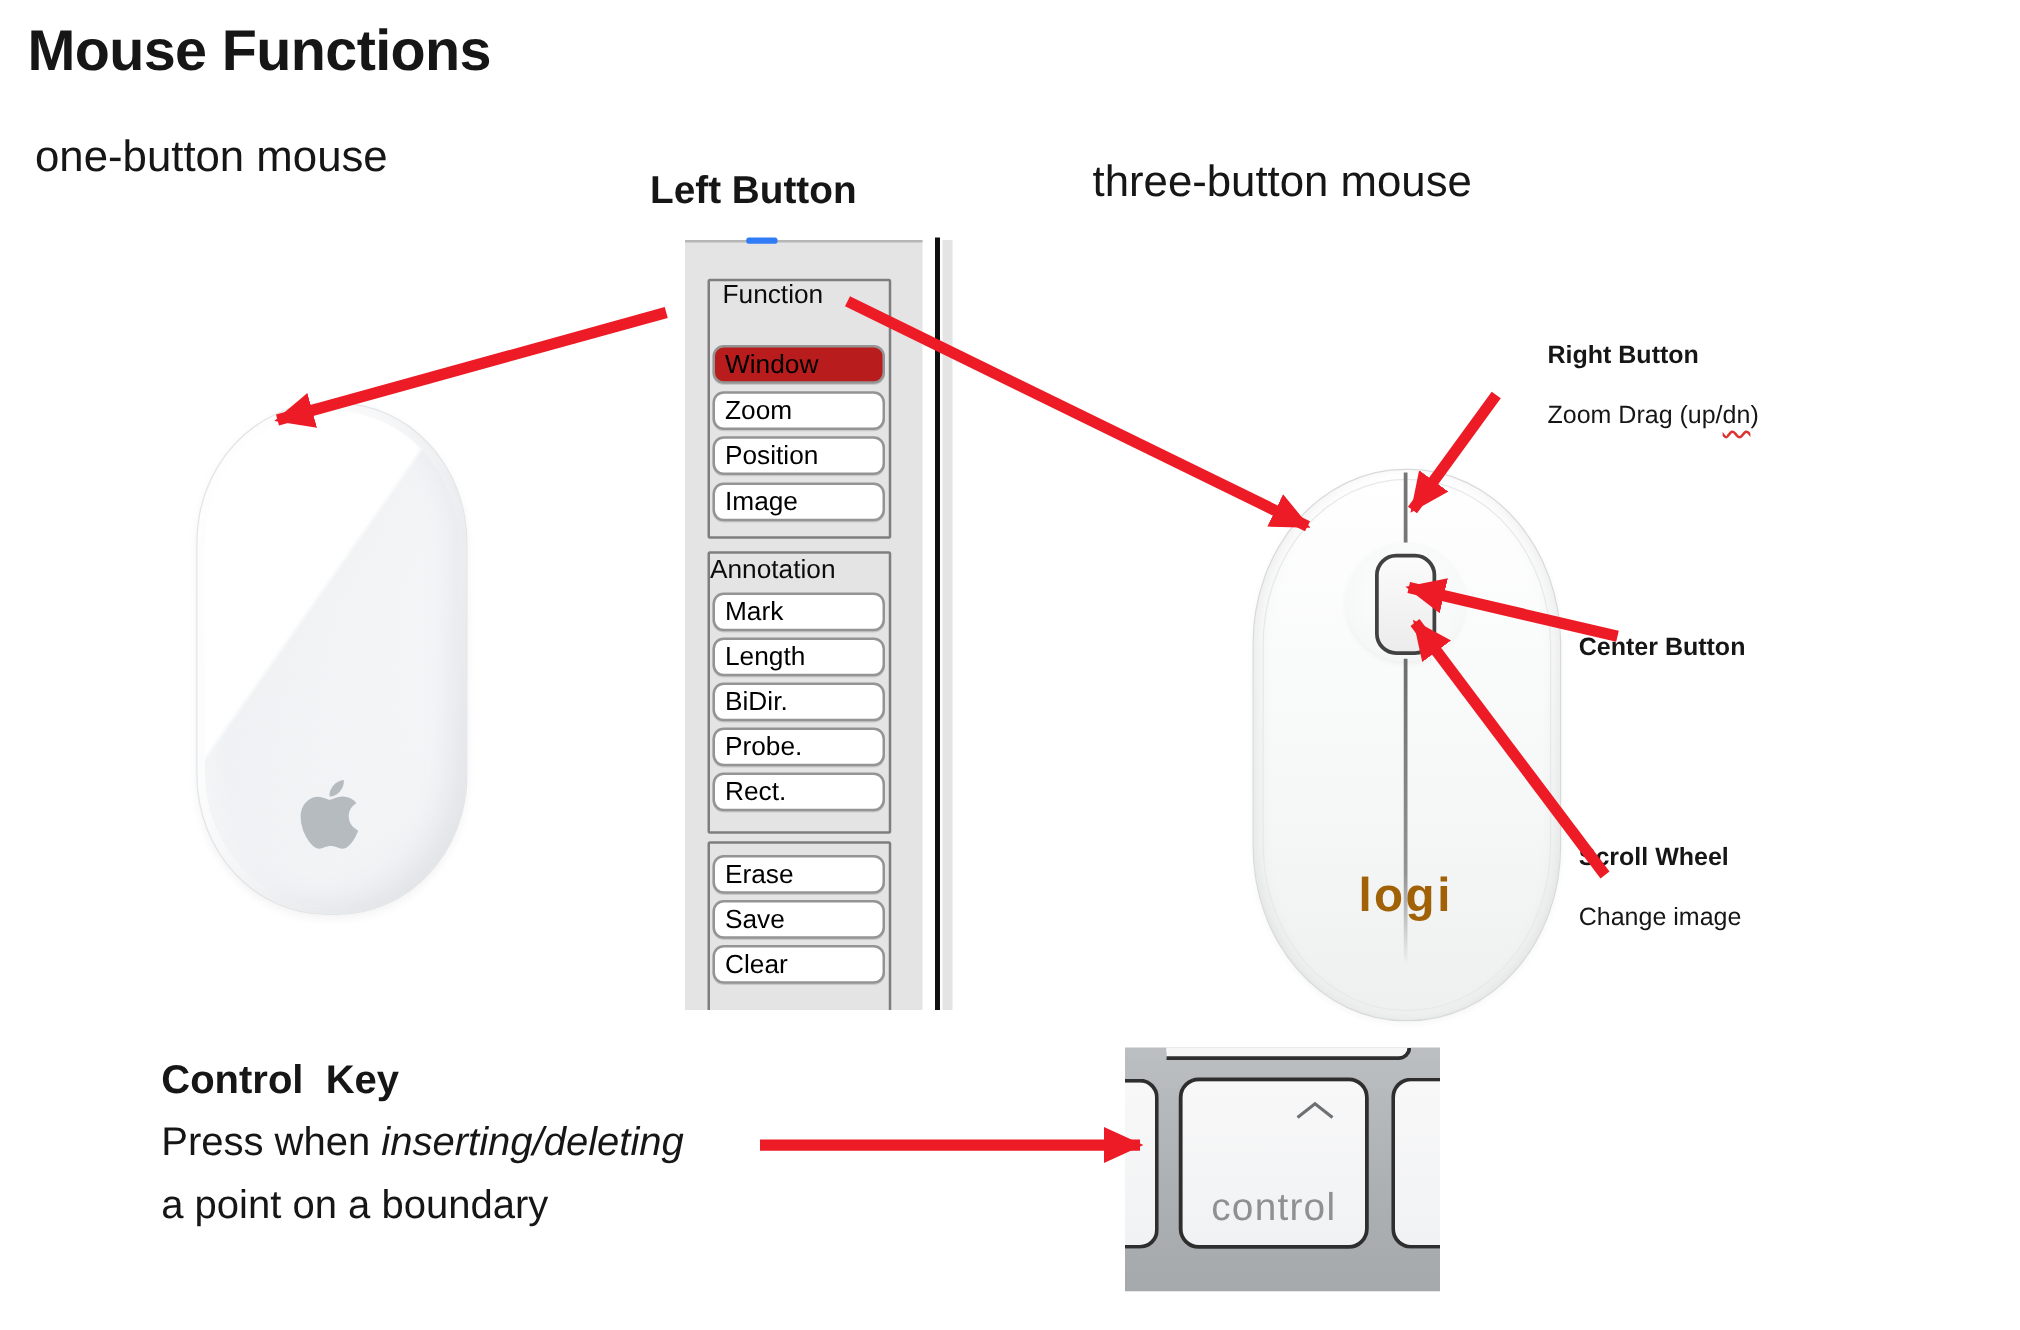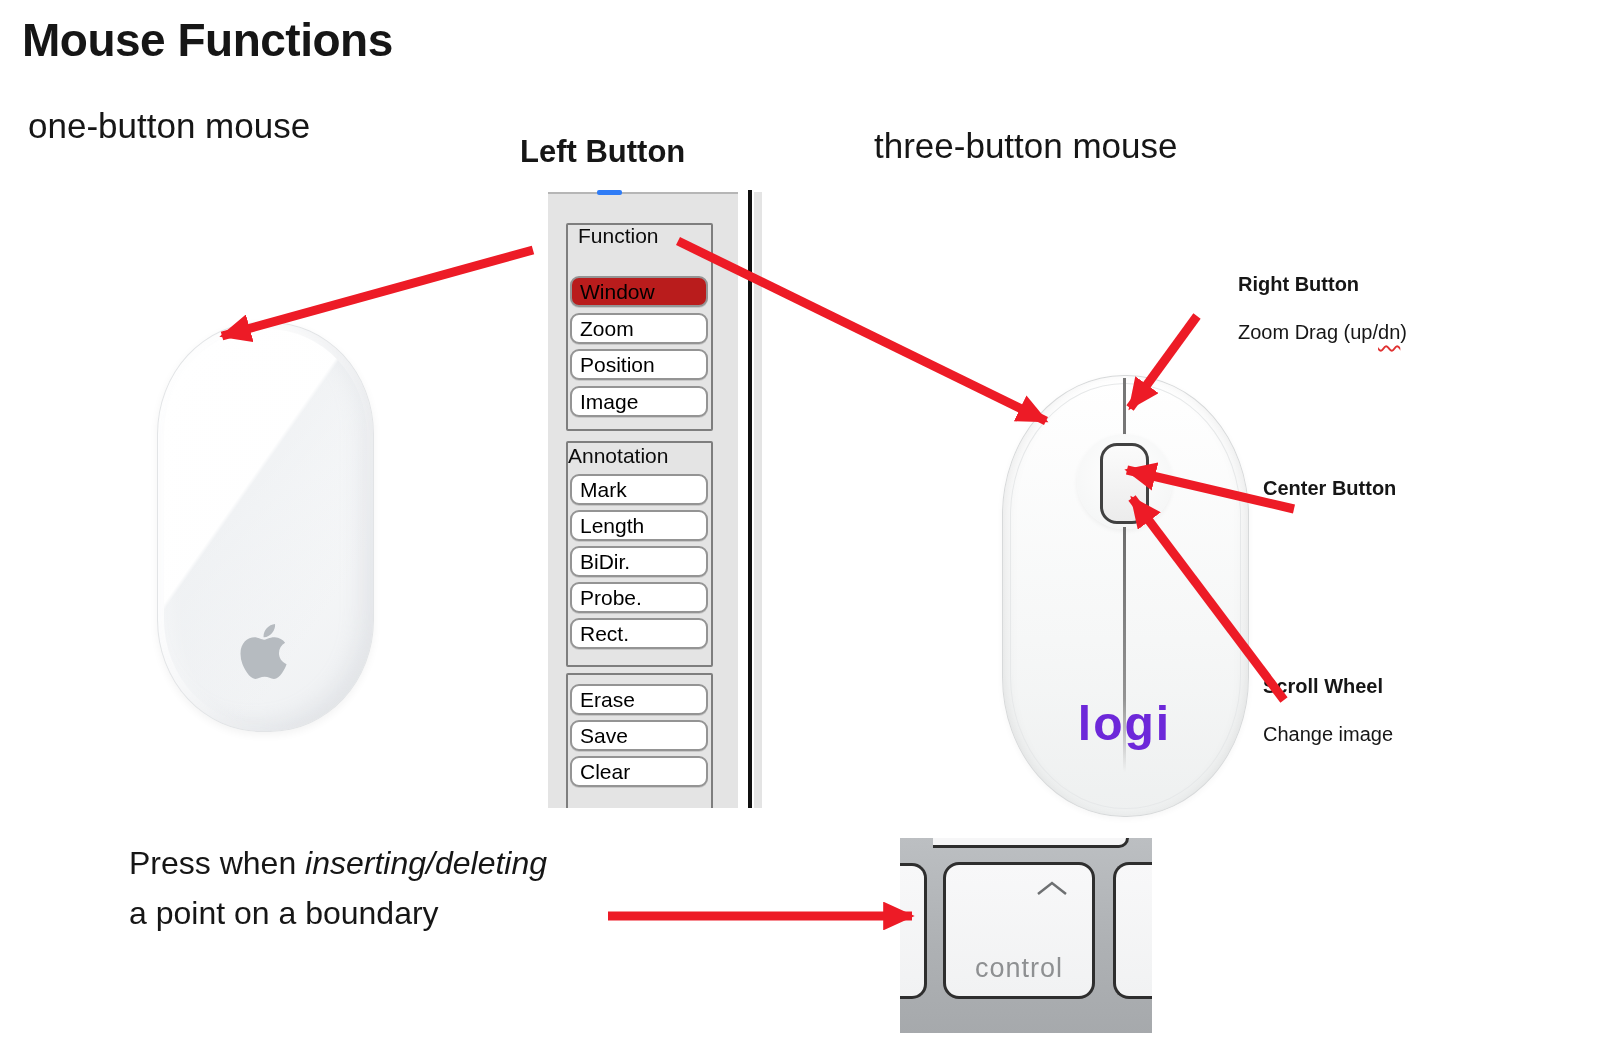--- a/index.html
+++ b/index.html
@@ -77,28 +77,28 @@
     left:1100px;top:443px;width:49px;height:81px;box-sizing:border-box;
     border:3px solid #414141;border-radius:17px;
     background:linear-gradient(180deg,#fbfbfb 0%,#ececec 100%);
   }
   .wheel-line-bottom{
     left:1123px;top:527px;width:3px;height:245px;
     background:linear-gradient(180deg,#6d6d6d 0%,#939393 70%,rgba(150,150,150,0) 100%);
   }
   .logi-logo{
     left:1002px;top:696px;width:245px;text-align:center;
-    font-size:48px;font-weight:600;letter-spacing:2px;color:#6d28d9;
+    font-size:38px;font-weight:600;letter-spacing:2px;color:#a16207;
   }
 
   
   .callout{font-size:20px;line-height:48px;}
   .callout .bold{font-weight:700;}
   .co-right{left:1238px;top:260px;}
-  .co-center{left:1263px;top:464px;}
+  .co-center{left:1263px;top:494px;}
   .co-scroll{left:1263px;top:662px;}
   .co-control{left:129px;top:838px;font-size:32px;line-height:50px;}
   .co-control .bold{white-space:pre;}
   .it{font-style:italic;}
   .squiggle{
     text-decoration:underline;
     text-decoration-style:wavy;
     text-decoration-color:#e03131;
     text-decoration-thickness:2px;
     text-underline-offset:6px;
@@ -112,21 +112,21 @@
   .key{
     position:absolute;background:linear-gradient(180deg,#f8f8f9,#f1f2f3);
     border:3px solid #2e2e2e;box-sizing:border-box;
   }
   .key-left{left:0px;top:25px;width:27px;height:136px;border-left:none;border-radius:0 15px 15px 0;}
   .key-control{left:43px;top:24px;width:152px;height:137px;border-radius:16px;}
   .key-right{left:213px;top:24px;width:39px;height:137px;border-right:none;border-radius:16px 0 0 16px;}
   .key-toprow{left:33px;top:0px;width:196px;height:10px;border:none;border-bottom:3px solid #2e2e2e;border-right:3px solid #2e2e2e;border-radius:0 0 14px 0;background:#f6f6f7;}
   .control-label{
     position:absolute;left:0;right:0;bottom:12px;text-align:center;
-    font-size:27px;color:#8e9092;letter-spacing:1px;
+    font-size:31px;color:#8e9092;letter-spacing:1px;
   }
   .caret{position:absolute;right:22px;top:14px;}
 
   
   .arrow-overlay{left:0;top:0;width:1616px;height:1064px;pointer-events:none;z-index:10;}
   .arrow{stroke:#ed1b26;stroke-width:9;fill:none;}
 </style>
 </head>
 <body>
 
@@ -184,20 +184,21 @@
 </div>
 <div class="abs callout co-center">
   <div class="bold">Center Button</div>
 </div>
 <div class="abs callout co-scroll">
   <div class="bold">Scroll Wheel</div>
   <div>Change image</div>
 </div>
 
 <div class="abs callout co-control">
+  <div class="bold">Control  Key</div>
   <div><span>Press when </span><span class="it">inserting/deleting</span></div>
   <div>a point on a boundary</div>
 </div>
 
 <div class="abs keyboard">
   <div class="key key-toprow"></div>
   <div class="key key-left"></div>
   <div class="key key-control">
     <svg class="caret" width="36" height="18" viewBox="0 0 36 18">
       <polyline points="4,15 18,4 32,15" fill="none" stroke="#6e7072" stroke-width="2.5"></polyline>

